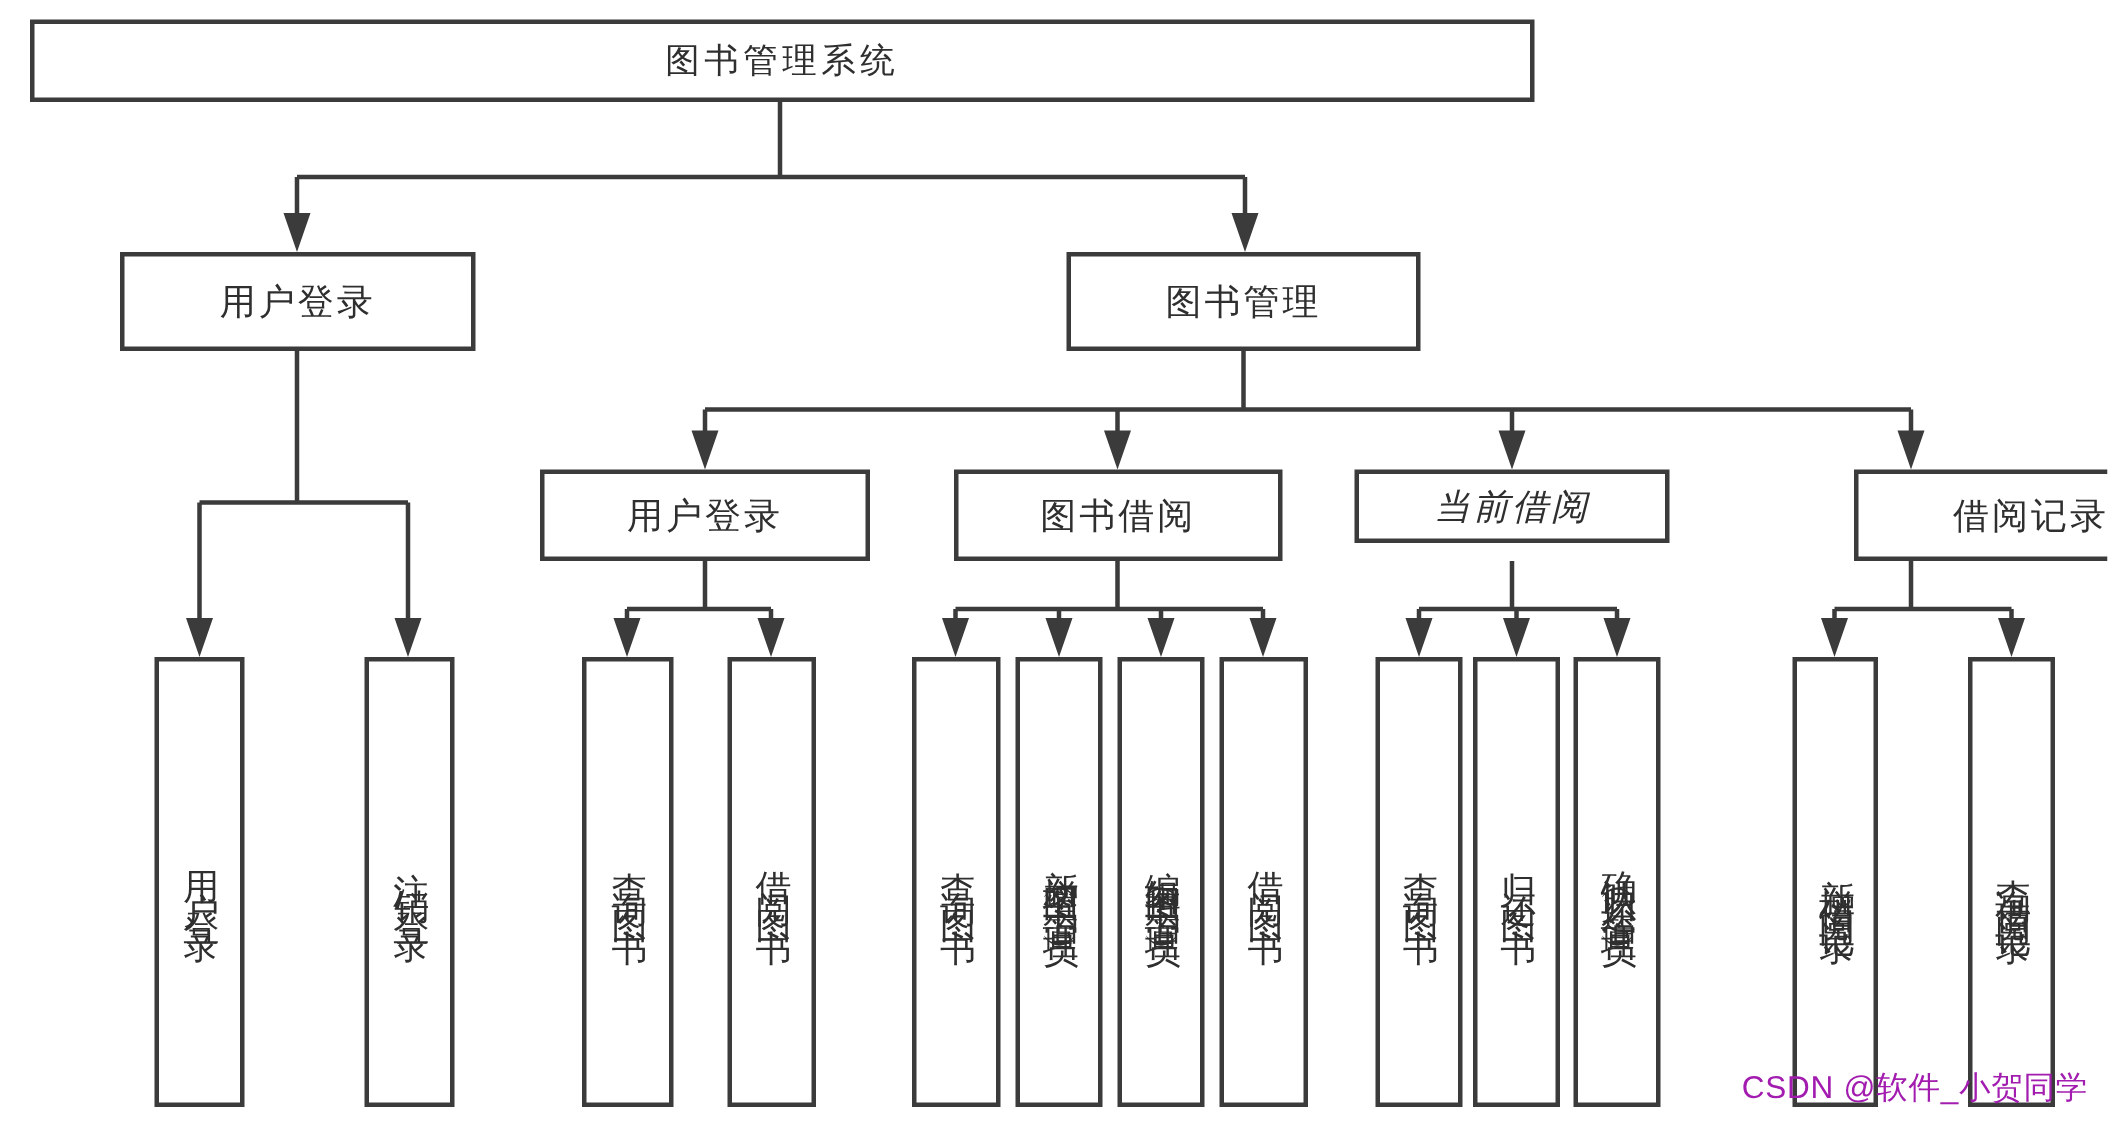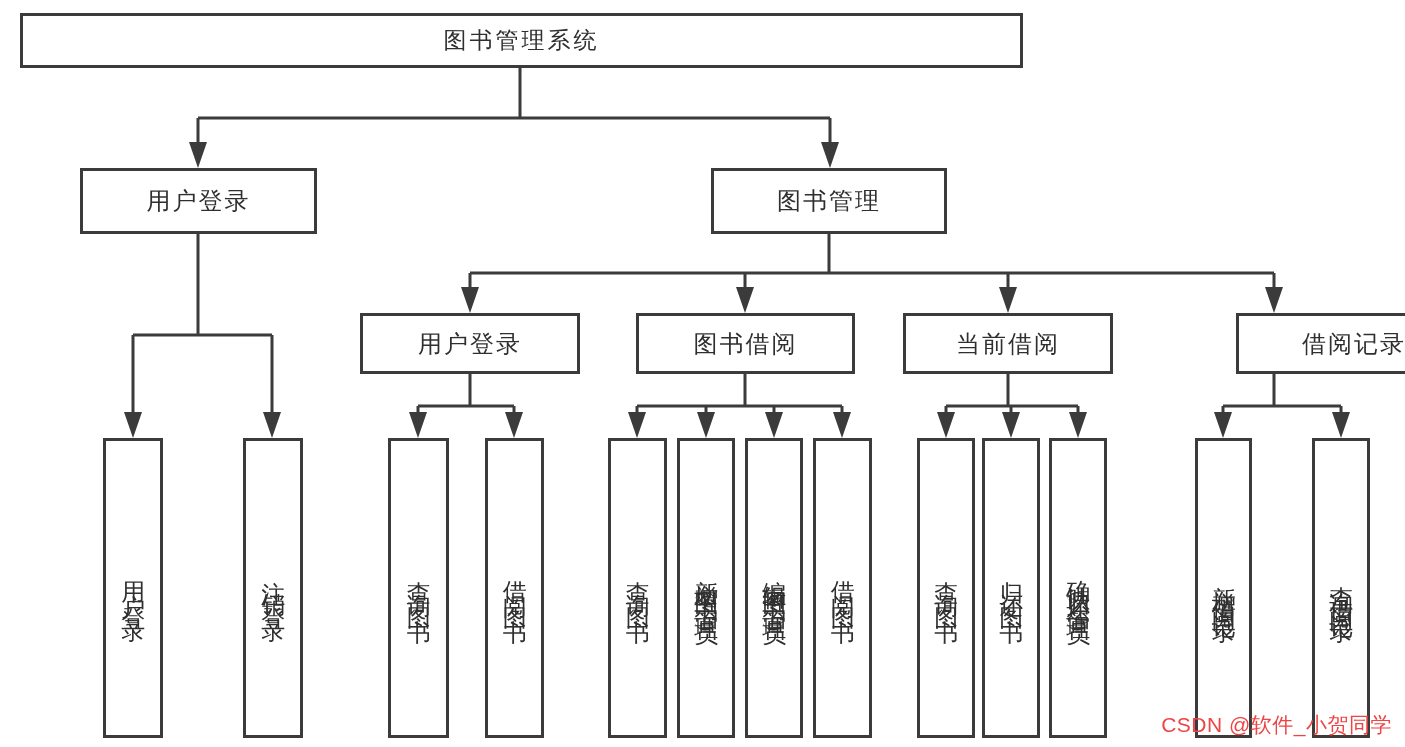--- a/index.html
+++ b/index.html
@@ -51,21 +51,21 @@
     white-space: nowrap;
   }
   .leaf.s4 .vlbl { letter-spacing: 13px; }
   .leaf.s6 .vlbl { letter-spacing: 7px; }
   .watermark {
     position: absolute;
     right: 13px;
     top: 711px;
     font-size: 21px;
     letter-spacing: 0.5px;
-    color: #ef4444;
+    color: #a21caf;
     white-space: nowrap;
   }
 </style>
 </head>
 <body>
 
 <div class="canvas">
 
   <svg class="connectors" viewBox="0 0 1405 747" xmlns="http://www.w3.org/2000/svg">
 
@@ -103,21 +103,21 @@
   <div class="node" style="left:711px; top:168px; width:236px; height:66px;text-align:right;">
     <span class="lbl">图书管理</span>
   </div>
 
   <div class="node" style="left:360px; top:313px; width:220px; height:61px;">
     <span class="lbl">用户登录</span>
   </div>
   <div class="node" style="left:636px; top:313px; width:219px; height:61px;">
     <span class="lbl">图书借阅</span>
   </div>
-  <div class="node" style="left:903px; top:313px; width:210px; height:61px;">
+  <div class="node" style="left:903px; top:313px; width:210px; height:49px;font-style:italic;">
     <span class="lbl">当前借阅</span>
   </div>
   <div class="node" style="left:1236px; top:313px; width:236px; height:61px;">
     <span class="lbl">借阅记录</span>
   </div>
 
   <div class="leaf s4" style="left:103px; top:438px; width:60px; height:300px;">
     <span class="vlbl">用户登录</span>
   </div>
   <div class="leaf s4" style="left:243px; top:438px; width:60px; height:300px;">

